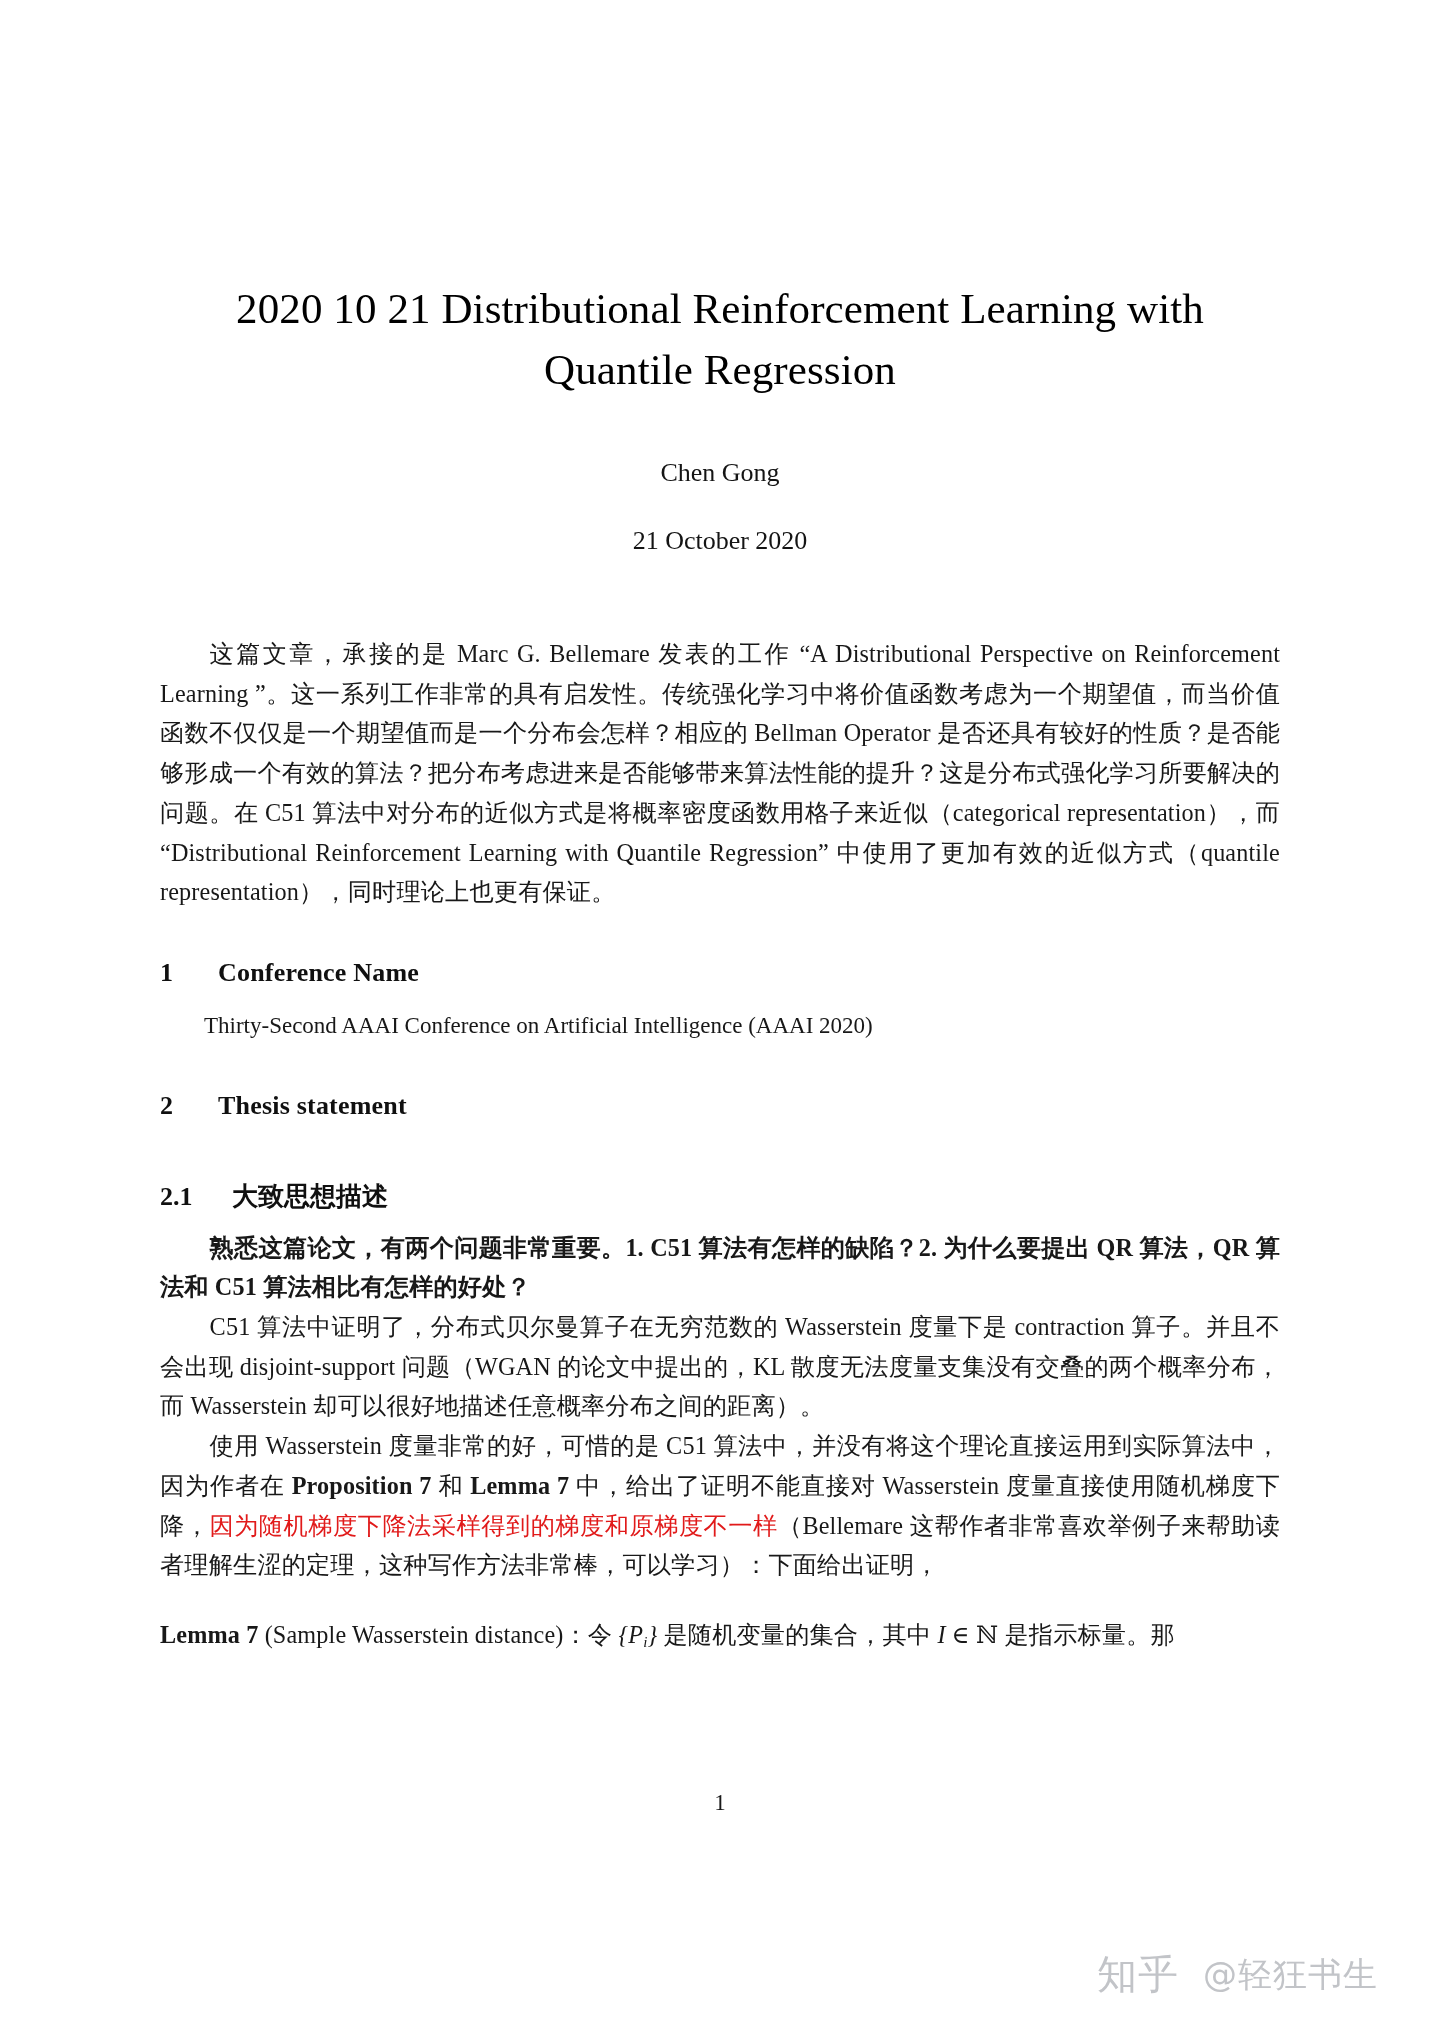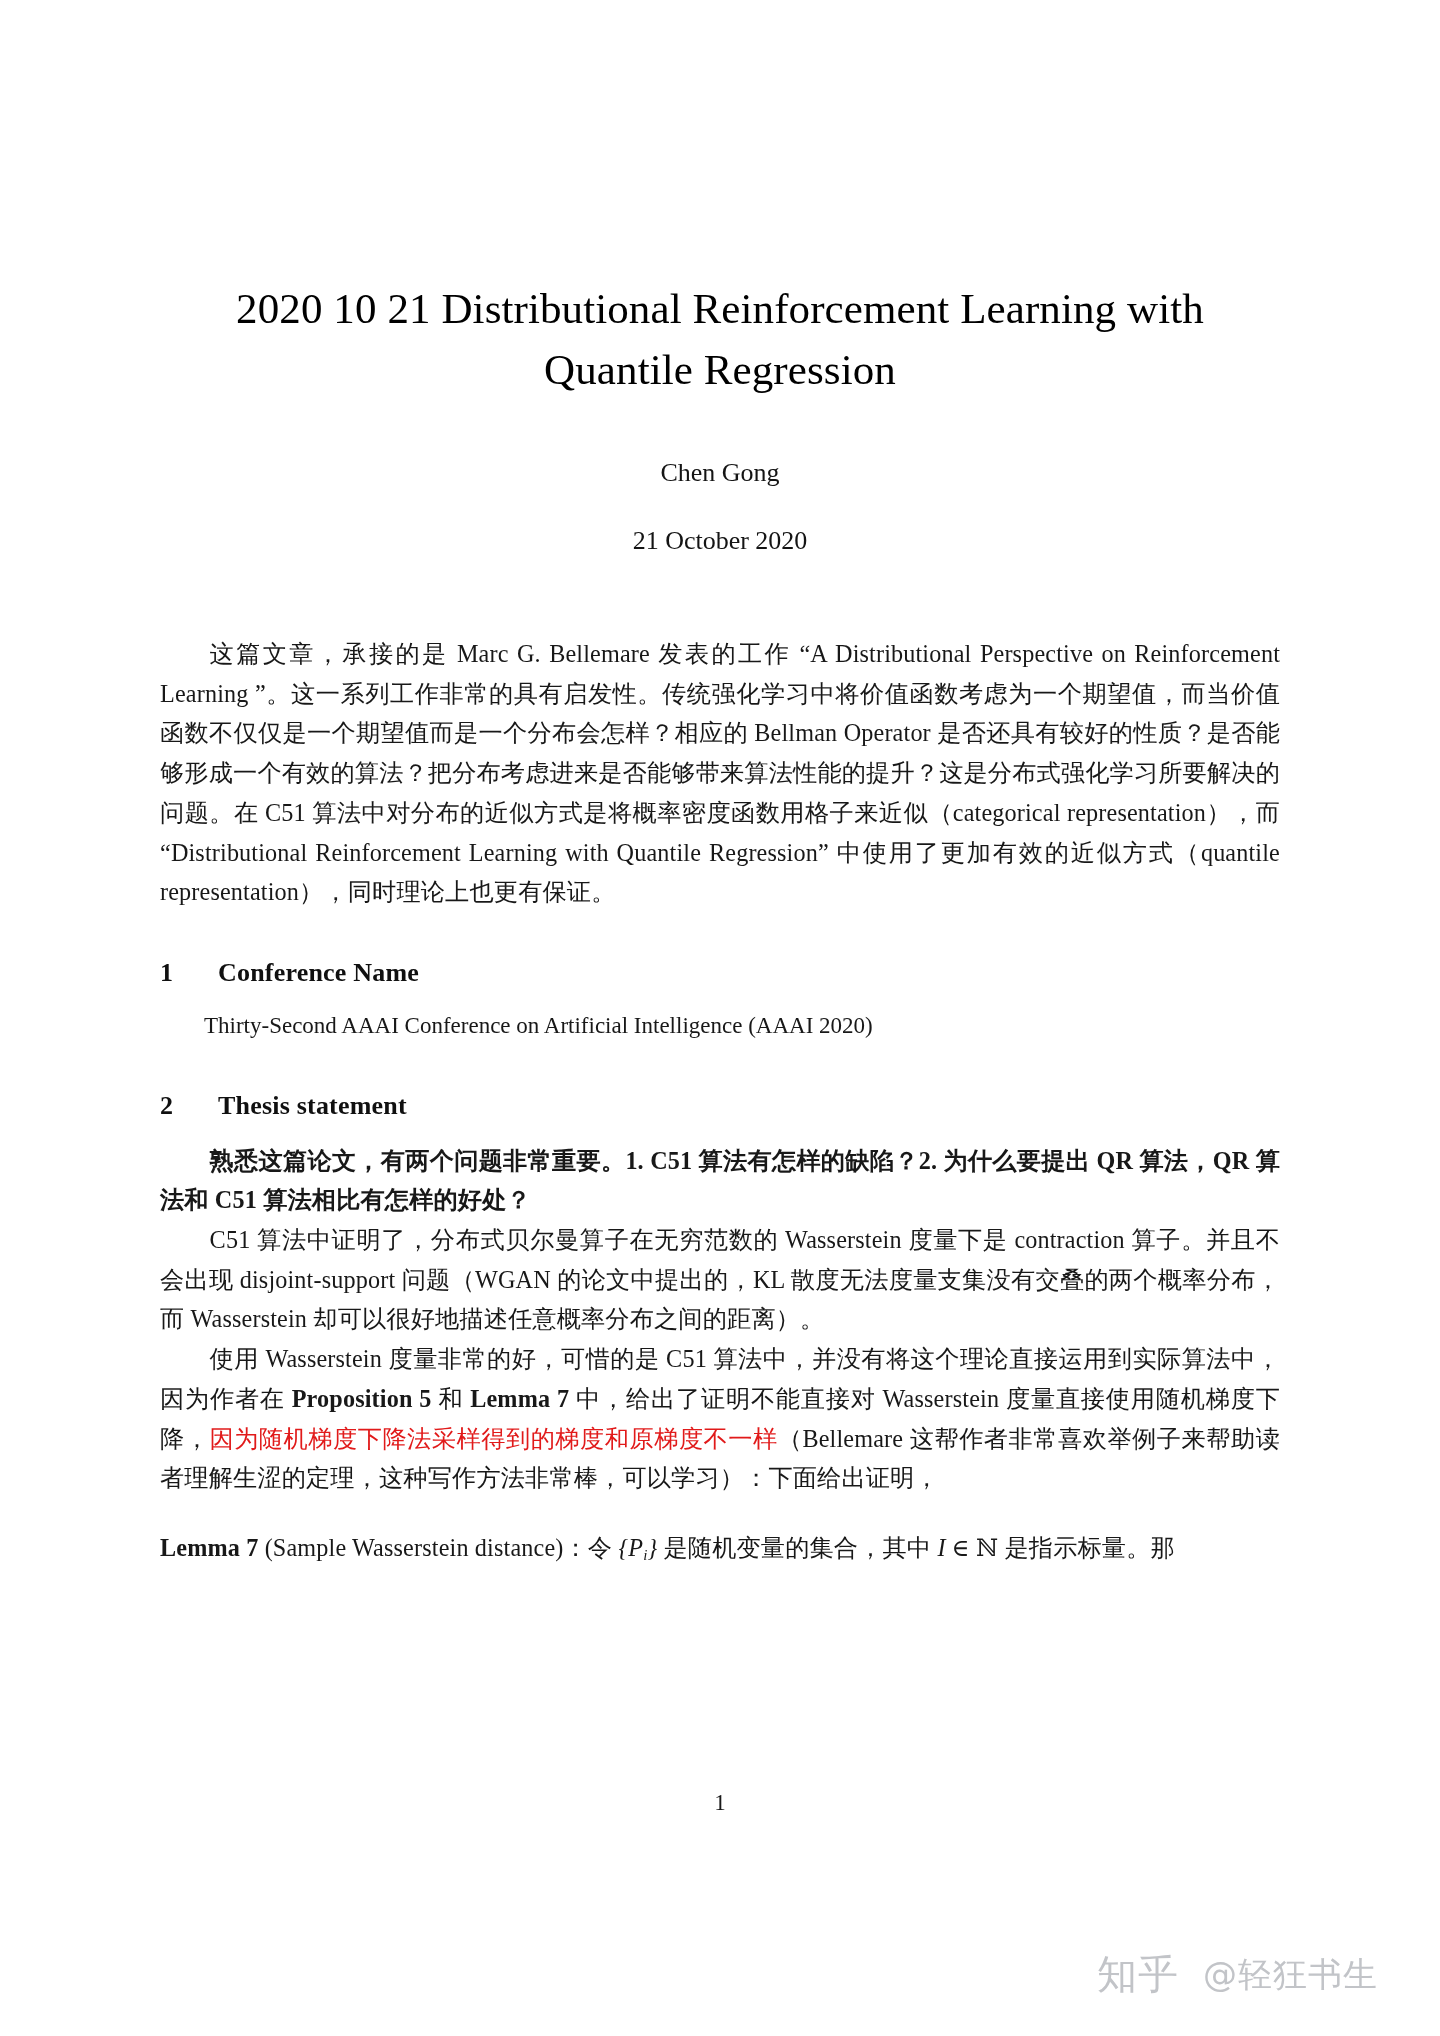--- a/index.html
+++ b/index.html
@@ -175,26 +175,29 @@
     <h2 class="section">
       <span class="secnum">1</span><span>Conference Name</span>
     </h2>
 
     <p class="plainline">Thirty-Second AAAI Conference on Artificial Intelligence (AAAI 2020)</p>
 
     <h2 class="section">
       <span class="secnum">2</span><span>Thesis statement</span>
     </h2>
 
+    <h3 class="subsection">
+      <span class="secnum">2.1</span><span>大致思想描述</span>
+    </h3>
 
     <p class="para indent bold">熟悉这篇论文，有两个问题非常重要。1. C51 算法有怎样的缺陷？2. 为什么要提出 QR 算法，QR 算法和 C51 算法相比有怎样的好处？</p>
 
     <p class="para indent">C51 算法中证明了，分布式贝尔曼算子在无穷范数的 Wasserstein 度量下是 contraction 算子。并且不会出现 disjoint-support 问题（WGAN 的论文中提出的，KL 散度无法度量支集没有交叠的两个概率分布，而 Wasserstein 却可以很好地描述任意概率分布之间的距离）。</p>
 
-    <p class="para indent"><span>使用 Wasserstein 度量非常的好，可惜的是 C51 算法中，并没有将这个理论直接运用到实际算法中，因为作者在 </span><span class="bold">Proposition 5</span><span> 和 </span><span class="bold">Lemma 7</span><span> 中，给出了证明不能直接对 Wasserstein 度量直接使用随机梯度下降，</span><span class="red">因为随机梯度下降法采样得到的梯度和原梯度不一样</span><span>（Bellemare 这帮作者非常喜欢举例子来帮助读者理解生涩的定理，这种写作方法非常棒，可以学习）：下面给出证明，</span></p>
+    <p class="para indent"><span>使用 Wasserstein 度量非常的好，可惜的是 C51 算法中，并没有将这个理论直接运用到实际算法中，因为作者在 </span><span class="bold">Proposition 7</span><span> 和 </span><span class="bold">Lemma 7</span><span> 中，给出了证明不能直接对 Wasserstein 度量直接使用随机梯度下降，</span><span class="red">因为随机梯度下降法采样得到的梯度和原梯度不一样</span><span>（Bellemare 这帮作者非常喜欢举例子来帮助读者理解生涩的定理，这种写作方法非常棒，可以学习）：下面给出证明，</span></p>
 
     <div class="gap-md"></div>
 
     <p class="para"><span class="bold">Lemma 7</span><span> (Sample Wasserstein distance)：令 </span><span class="mathit">{P</span><sub class="idx">i</sub><span class="mathit">}</span><span> 是随机变量的集合，其中 </span><span class="mathit">I</span><span> ∈ </span><span class="mathbb">ℕ</span><span> 是指示标量。那</span></p>
 
   </div>
 
   <div class="page-number">1</div>
 </div>
 

